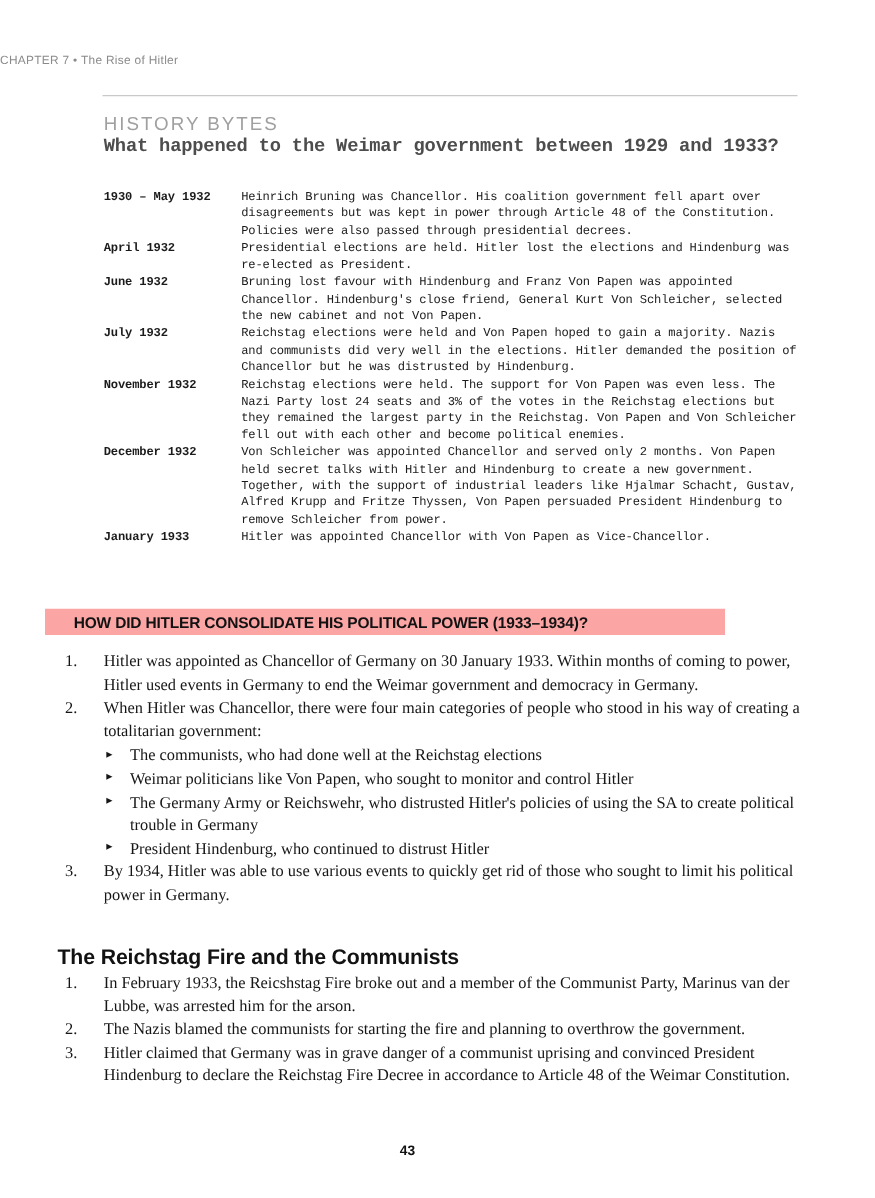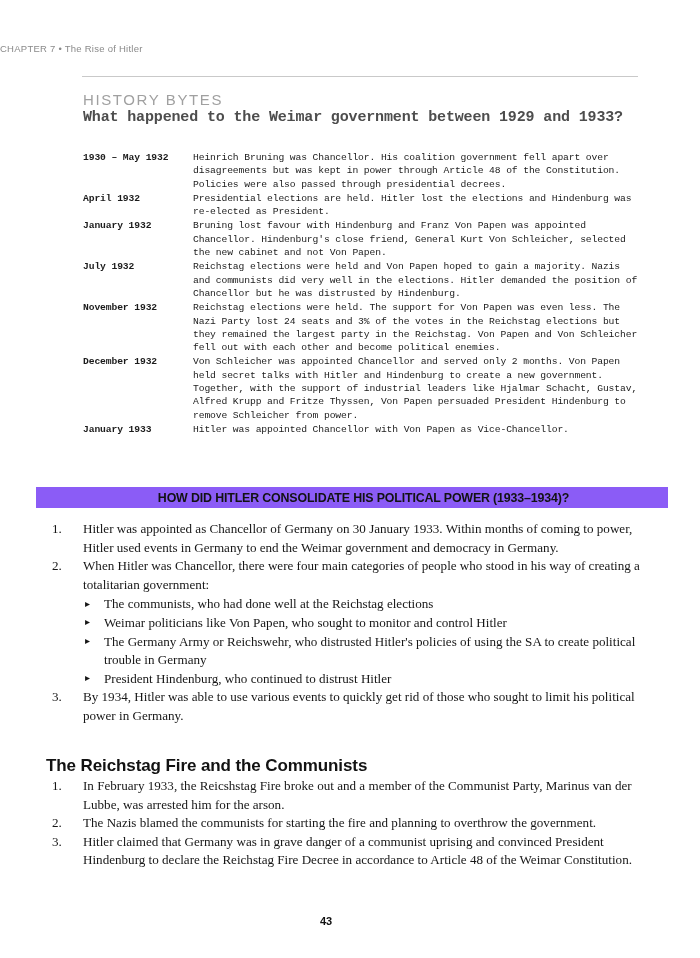--- a/index.html
+++ b/index.html
@@ -89,26 +89,25 @@
   }
   .hb-table td.detail {
     text-align: left;
   }
 
   
   .section-banner {
     position: absolute;
     top: 487px;
     left: 36px;
-    width: 632px;
+    width: 544px;
     height: 21px;
-    background: #8b5cf6;
+    background: #fca5a5;
     display: flex;
     align-items: center;
-    justify-content: center;
   }
   .section-banner .txt {
     font-family: "Liberation Sans", sans-serif;
     font-size: 12.4px;
     font-weight: bold;
     color: #121212;
     padding-left: 23px;
     letter-spacing: -0.15px;
   }
 
@@ -200,21 +199,21 @@
     <tbody id="hb-table-body">
         <tr>
           <td class="period">1930 – May 1932</td>
           <td class="detail">Heinrich Bruning was Chancellor. His coalition government fell apart over disagreements but was kept in power through Article 48 of the Constitution. Policies were also passed through presidential decrees.</td>
         </tr>
         <tr>
           <td class="period">April 1932</td>
           <td class="detail">Presidential elections are held. Hitler lost the elections and Hindenburg was re-elected as President.</td>
         </tr>
         <tr>
-          <td class="period">January 1932</td>
+          <td class="period">June 1932</td>
           <td class="detail">Bruning lost favour with Hindenburg and Franz Von Papen was appointed Chancellor. Hindenburg's close friend, General Kurt Von Schleicher, selected the new cabinet and not Von Papen.</td>
         </tr>
         <tr>
           <td class="period">July 1932</td>
           <td class="detail">Reichstag elections were held and Von Papen hoped to gain a majority. Nazis and communists did very well in the elections. Hitler demanded the position of Chancellor but he was distrusted by Hindenburg.</td>
         </tr>
         <tr>
           <td class="period">November 1932</td>
           <td class="detail">Reichstag elections were held. The support for Von Papen was even less. The Nazi Party lost 24 seats and 3% of the votes in the Reichstag elections but they remained the largest party in the Reichstag. Von Papen and Von Schleicher fell out with each other and become political enemies.</td>
         </tr>

